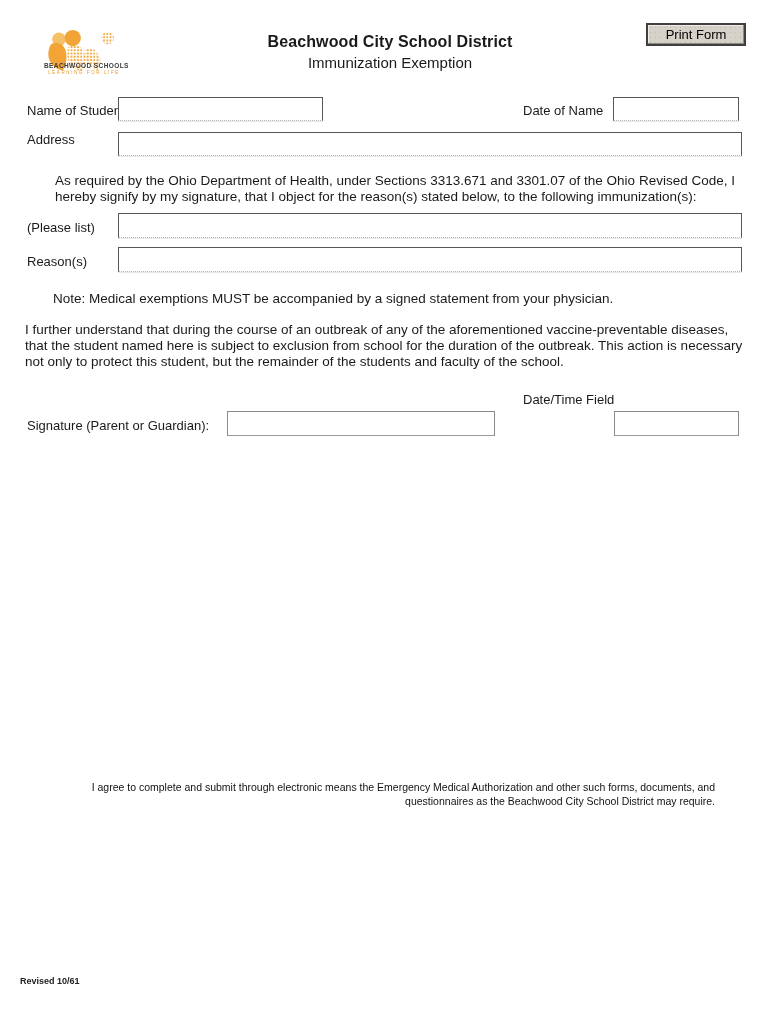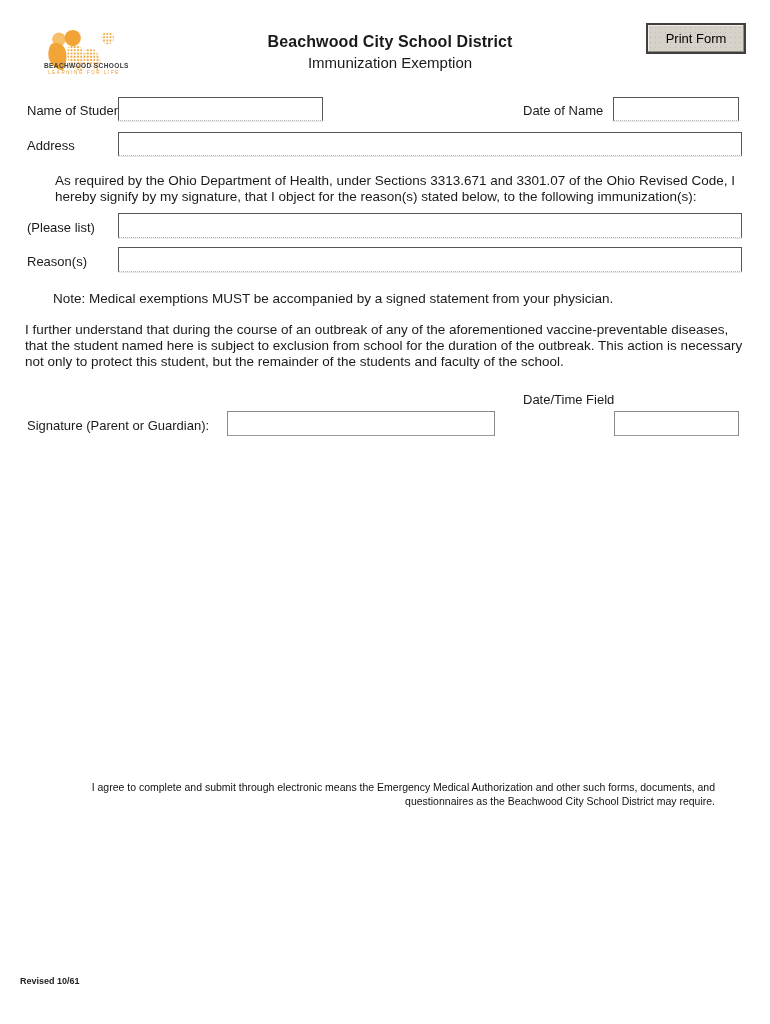--- a/index.html
+++ b/index.html
@@ -16,21 +16,21 @@
     overflow: hidden;
   }
 
   
   .logo { position: absolute; left: 44px; top: 28px; width: 80px; height: 50px; }
   .title-block { position: absolute; left: 0; right: 0; top: 33px; text-align: center; padding-left: 10px; }
   .title-block .t1 { font-size: 16px; font-weight: bold; letter-spacing: 0.1px; }
   .title-block .t2 { font-size: 15px; font-weight: normal; margin-top: 3px; }
 
   .print-btn {
-    position: absolute; left: 646px; top: 23px; width: 100px; height: 31px;
+    position: absolute; left: 646px; top: 23px; width: 100px; height: 23px;
     background-color: #d6d2ca;
     background-image: radial-gradient(#bfbbb3 0.8px, transparent 0.9px);
     background-size: 5px 5px;
     border: 2px solid #3f3f3f;
     box-shadow: inset -1px -1px 0 #8e8a82, inset 1px 1px 0 #efece6;
     font-family: "Liberation Sans", sans-serif;
     font-size: 13px; color: #000;
     text-align: center; line-height: 18px;
     cursor: pointer; padding: 0;
   }
@@ -93,21 +93,21 @@
   </div>
 
   <button class="print-btn">Print Form</button>
 
   <div class="lbl" style="left:27px; top:103px;">Name of Student</div>
   <input class="fld" style="left: 118px; top: 97px; width: 205px; height: 24px;" value="">
 
   <div class="lbl" style="left:523px; top:103px;">Date of Name</div>
   <input class="fld" style="left: 613px; top: 97px; width: 126px; height: 24px;" value="">
 
-  <div class="lbl" style="left:27px; top:138px;">Address</div>
+  <div class="lbl" style="left:27px; top:132px;">Address</div>
   <input class="fld" style="left: 118px; top: 132px; width: 624px; height: 24px;" value="">
 
   <div class="para" style="left:11px; top:173px; width:724px;margin-left:44px;">As required by the Ohio Department of Health, under Sections 3313.671 and 3301.07 of the Ohio Revised Code, I hereby signify by my signature, that I object for the reason(s) stated below, to the following immunization(s):</div>
 
   <div class="lbl" style="left:27px; top:220px;">(Please list)</div>
   <input class="fld" style="left: 118px; top: 213px; width: 624px; height: 25px;" value="">
 
   <div class="lbl" style="left:27px; top:254px;">Reason(s)</div>
   <input class="fld" style="left: 118px; top: 247px; width: 624px; height: 25px;" value="">
 

